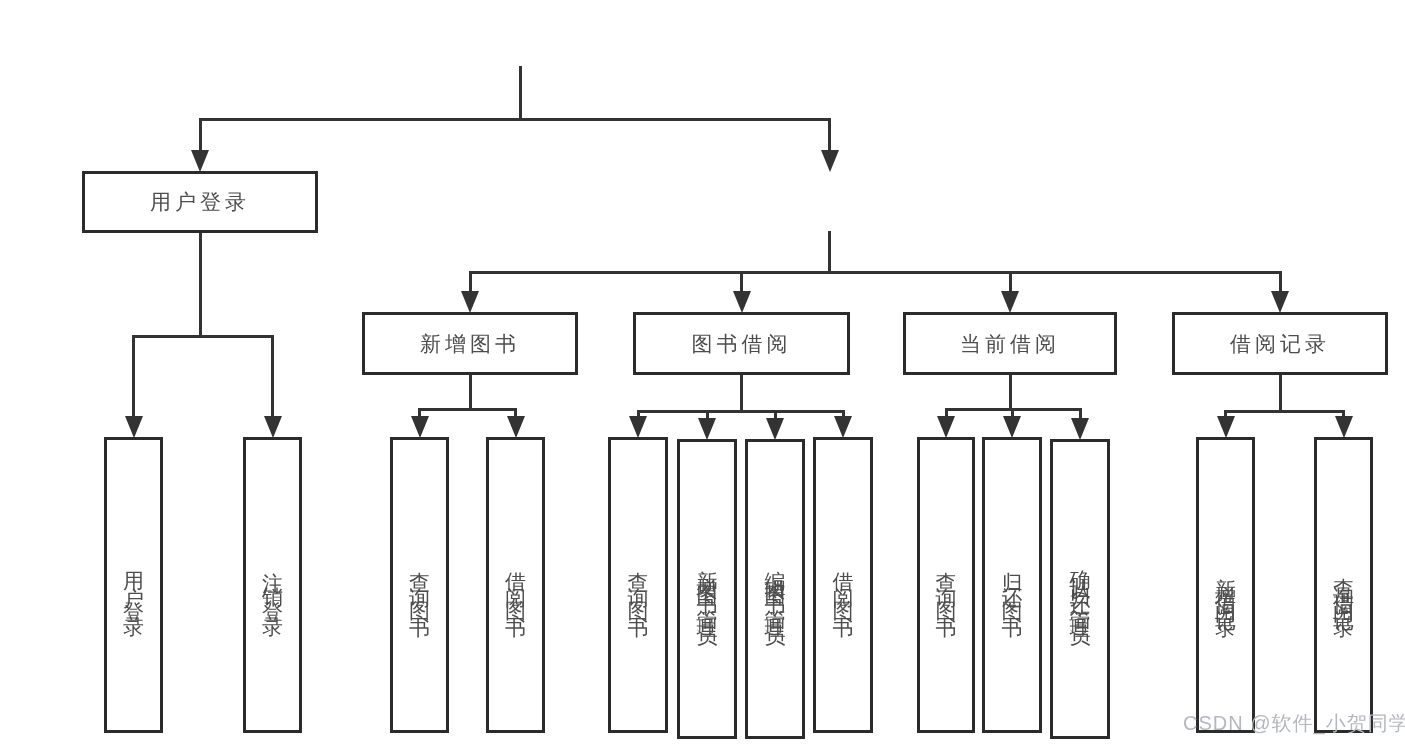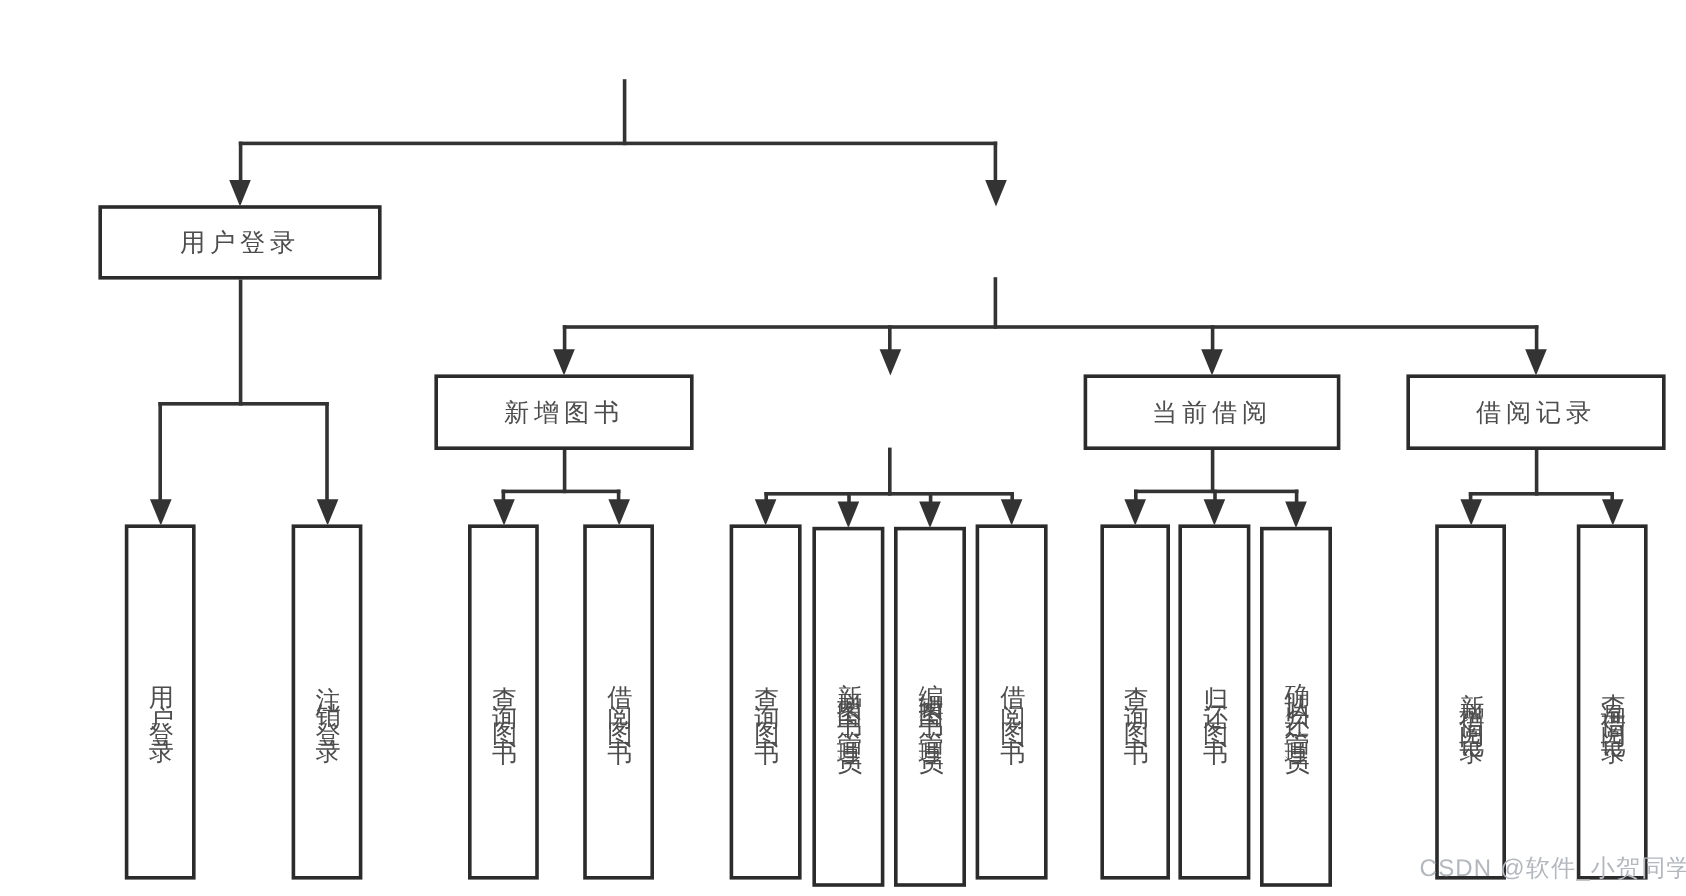--- a/index.html
+++ b/index.html
@@ -54,20 +54,23 @@
 </head>
 <body>
 
 <div id="canvas" style="--line: #333333; --box-border: #2b2b2b; --text: #4d4d4d; --wm: #b3b7be;">
   <div class="watermark" style="left:1183px;top:710px;">CSDN @软件_小贺同学</div>
     <div class="box" style="left: 82px; top: 171px; width: 236px; height: 62px;">
       <span class="lbl">用户登录</span>
     </div>
     <div class="box" style="left: 362px; top: 312px; width: 216px; height: 63px;">
       <span class="lbl">新增图书</span>
+    </div>
+    <div class="box" style="left: 633px; top: 312px; width: 217px; height: 63px;">
+      <span class="lbl">图书借阅</span>
     </div>
     <div class="box" style="left: 903px; top: 312px; width: 214px; height: 63px;">
       <span class="lbl">当前借阅</span>
     </div>
     <div class="box" style="left: 1172px; top: 312px; width: 216px; height: 63px;">
       <span class="lbl">借阅记录</span>
     </div>
     <div class="box vert" style="left: 104px; top: 437px; width: 59px; height: 296px;">
       <span class="lbl" style="letter-spacing: 15px;">用户登录</span>
     </div>

